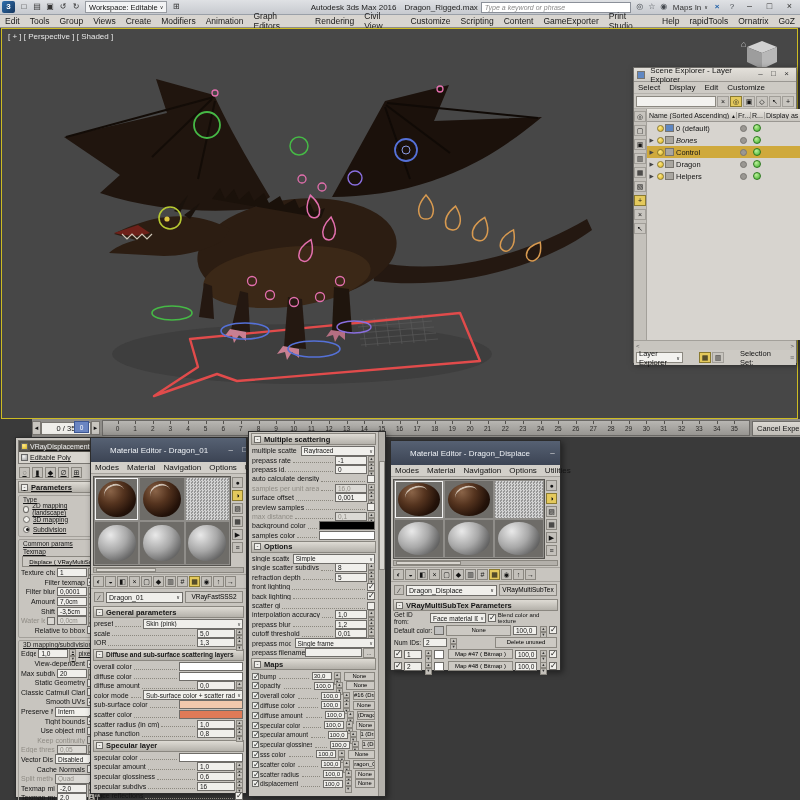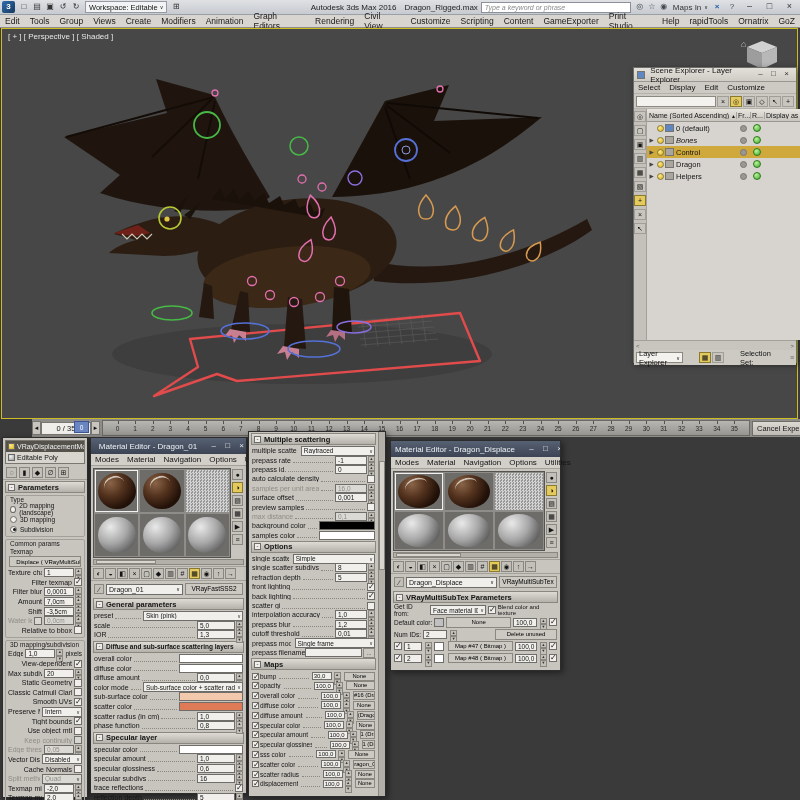--- a/index.html
+++ b/index.html
@@ -82,22 +82,22 @@
   #ruler{position:relative;flex:1;height:16px;margin:0 2px;background:linear-gradient(#b8b6b2,#979591);
     border:1px solid #6b6966;display:flex;justify-content:space-between;padding:0 8px;}
   .tick{width:13px;text-align:center;font-size:6.5px;color:#2b2a28;position:relative;padding-top:4px;}
   .tick::before{content:"";position:absolute;left:50%;top:0;height:3px;border-left:1px solid #55534f;}
   #curframe{position:absolute;left:4px;top:1px;width:15px;height:12px;background:#6a85c2;color:#fff;
     font-size:6.5px;text-align:center;line-height:12px;border:1px solid #3c5693;z-index:2;}
   #cancelx{width:78px;height:15px;margin-right:2px;background:linear-gradient(#dcd9d3,#bebbb5);
     border:1px solid #6f6d69;font-size:7.5px;text-align:center;line-height:13px;}
   
   .lightwin{background:#c8c5bf;border:1px solid #2c2c2c;position:absolute;box-shadow:2px 2px 6px rgba(0,0,0,.45);}
-  .wtitle{height:16px;background:linear-gradient(#566173,#3c4454);color:#eef1f5;display:flex;align-items:center;
-    gap:10px;font-size:8px;padding:0 3px;white-space:nowrap;overflow:hidden;justify-content:center;}
+  .wtitle{height:24px;background:linear-gradient(#566173,#3c4454);color:#eef1f5;display:flex;align-items:center;
+    gap:16px;font-size:8px;padding:0 3px;white-space:nowrap;overflow:hidden;}
   .wtitle .wicon{width:9px;height:9px;background:radial-gradient(circle at 35% 30%,#9fc4ef,#2a64ad);border-radius:50%;}
   .wtitle .wbtns{margin-left:auto;display:flex;gap:1px;}
   .wtitle .winbtn{color:#e8e8e8;width:13px;height:11px;line-height:10px;font-size:8px;}
   .wmenu{height:12px;display:flex;align-items:center;background:#d2cfc9;border-bottom:1px solid #a3a09a;font-size:8px;}
   .wmenu span{padding:0 4px;}
   .rhead{height:12px;margin:1px 2px;background:linear-gradient(#dedbd4,#b4b1aa);border:1px solid #8a8780;
     display:flex;align-items:center;font-size:7.5px;font-weight:bold;gap:3px;padding:0 2px;}
   .rbox{width:7px;height:7px;background:#efeeea;border:1px solid #6f6d69;font-size:6px;line-height:5px;text-align:center;font-weight:normal;}
   .prow{display:flex;align-items:center;height:9.6px;padding:0 3px;font-size:7px;}
   .prow.dis{color:#8f8c85;}
@@ -128,21 +128,21 @@
   .prow[data-kind="spin"] .spin{display:flex;}
   .prow[data-kind="checkspin"] .cb{display:block;margin-right:2px;}
   .prow[data-kind="checkspin"] .val{display:block;}
   .prow[data-kind="checkspin"] .spin{display:flex;}
   .prow[data-kind="check"] .cb{display:block;}
   .prow[data-kind="drop"] .dd{display:flex;width:96px;}
   .prow[data-kind="color"] .sw{display:block;}
   .prow[data-kind="file"] .filebox{display:block;}
   .prow[data-kind="file"] .dots{display:block;margin-left:1px;}
   
-  #modpanel{left:2px;top:437px;width:86px;height:361px;font-size:7px;}
+  #modpanel{left:15px;top:437px;width:86px;height:361px;font-size:7px;text-decoration:underline;}
   #stack{margin:2px;background:#d8d5cf;border:1px solid #7a7772;height:24px;}
   .srow{display:flex;align-items:center;height:11px;gap:2px;padding:0 2px;white-space:nowrap;overflow:hidden;}
   .srow.sel{background:#55524c;color:#f0f0f0;}
   .sico{width:7px;height:7px;background:radial-gradient(circle at 35% 30%,#f4f4f4,#9a9a9a);border:1px solid #666;flex:none;}
   .srow.sel .sico{background:radial-gradient(circle at 35% 30%,#ffe98a,#d9b21e);}
   #stacktools{display:flex;gap:2px;padding:1px 3px;border-bottom:1px solid #a3a09a;}
   .ticon{width:11px;height:11px;background:#c3c0ba;border:1px solid #8a8780;text-align:center;line-height:10px;font-size:7px;}
   .ticon.on{background:#e4c95c;border-color:#8a7a30;}
   .groupbox{margin:2px 2px 1px;border:1px solid #a3a09a;border-radius:2px;padding:1px 0 2px;position:relative;}
   .glegend{font-size:6.5px;margin:-1px 0 1px 4px;color:#1a1a1a;}

